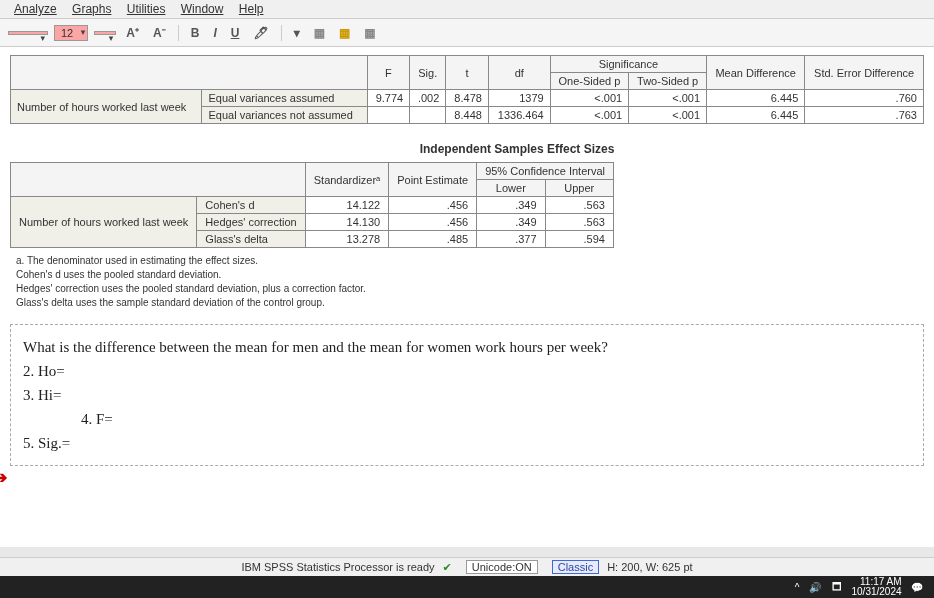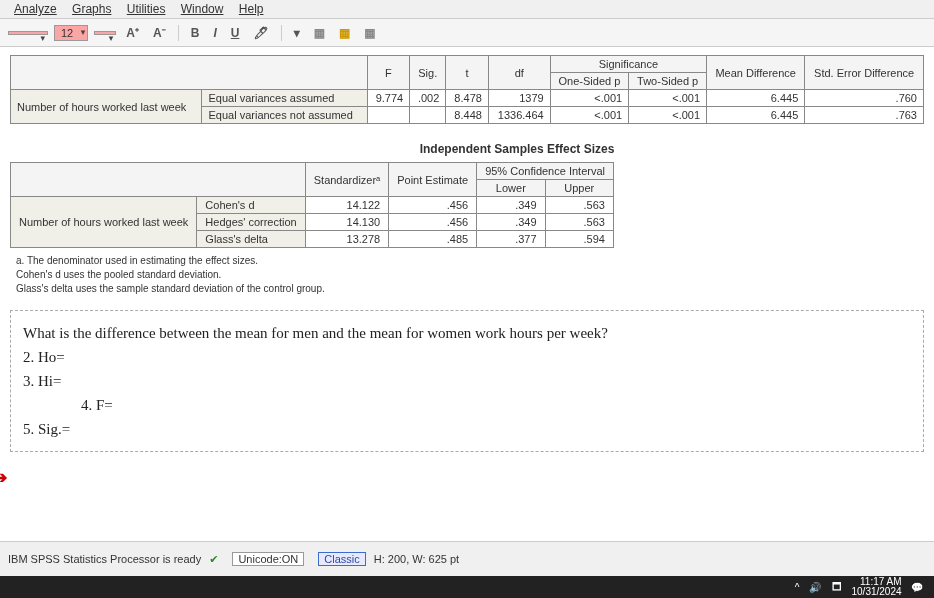--- a/index.html
+++ b/index.html
@@ -109,23 +109,23 @@
     color: #222;
     margin-top: 10px;
     font-family: Liberation Serif, serif;
   }
   .statusbar {
     position: fixed;
     left:0; right:0; bottom:22px;
     background:#f0f0f0;
     border-top:1px solid #ccc;
     font-size:11px;
-    padding:10px 8px;
+    padding:2px 8px;
     display:flex;
-    justify-content:flex-start;
+    justify-content:center;
     align-items:center;
   }
   .statusbar .pill {
     background:#fff;
     border:1px solid #999;
     padding:0 5px;
     margin-left:6px;
   }
   .statusbar .classic { background:#e8e8ff; border:1px solid #3a6cd0; color:#2a4ca0;}
   .taskbar {
@@ -248,20 +248,21 @@
       <td>.485</td>
       <td>.377</td>
       <td>.594</td>
     </tr>
   </tbody>
     </table>
 
   <div class="footnote">
     <div>a. The denominator used in estimating the effect sizes.</div>
     <div>Cohen's d uses the pooled standard deviation.</div>
+    <div>Hedges' correction uses the pooled standard deviation, plus a correction factor.</div>
     <div>Glass's delta uses the sample standard deviation of the control group.</div>
   </div>
 
   <div class="questions">
     <div>What is the difference between the mean for men and the mean for women work hours per week?</div>
     <div>2. Ho=</div>
     <div>3. Hi=</div>
     <div style="margin-left:58px">4. F=</div>
     <div>5. Sig.=</div>
   </div>

